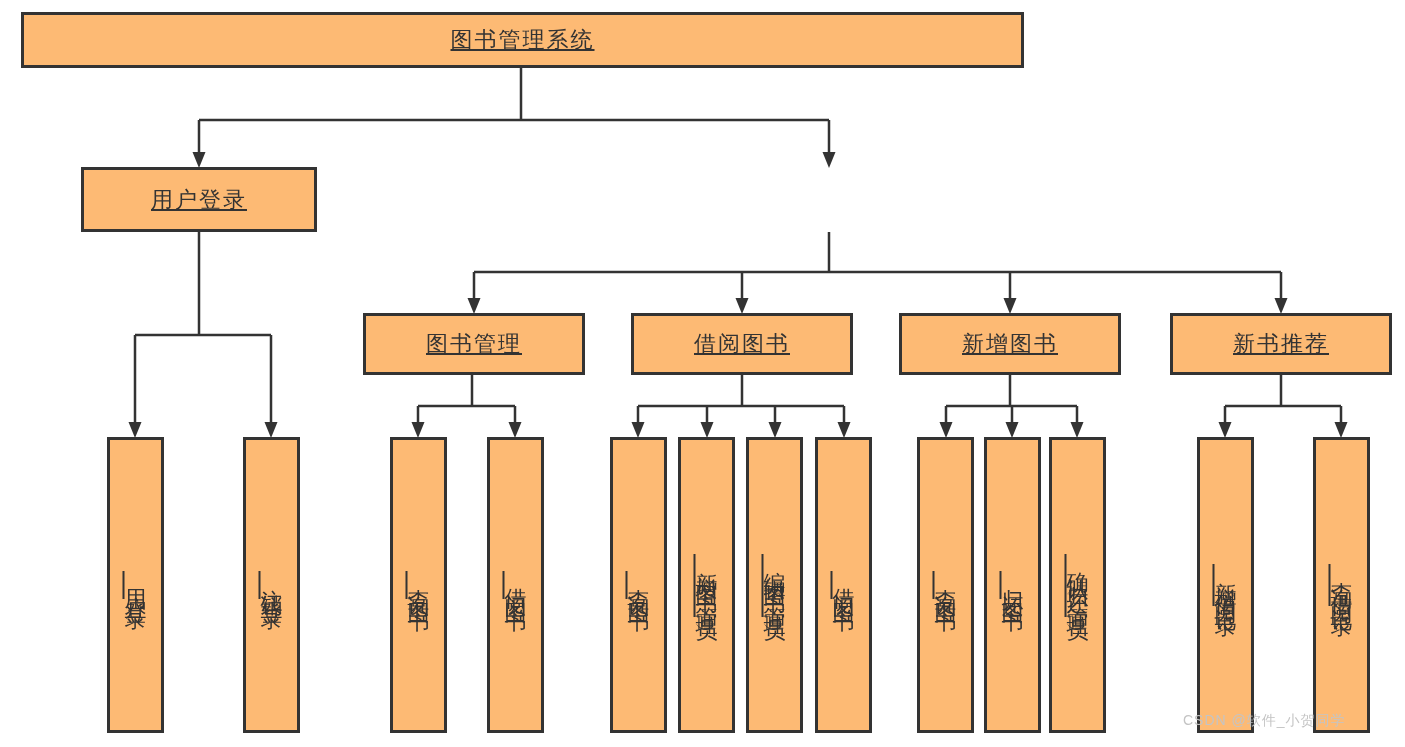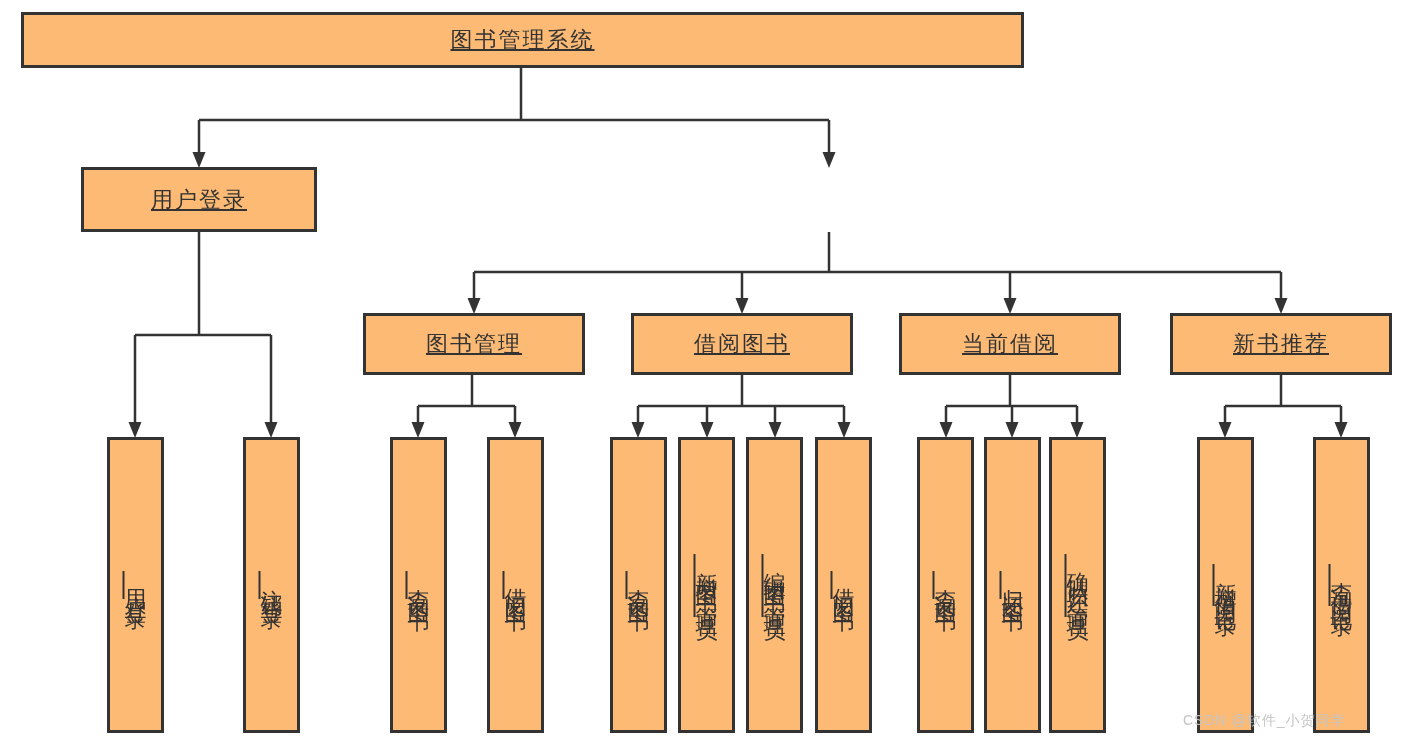--- a/index.html
+++ b/index.html
@@ -128,21 +128,21 @@
     <span class="hlabel">用户登录</span>
   </div>
 
   <div class="box lvl3" style="left:363px">
     <span class="hlabel">图书管理</span>
   </div>
   <div class="box lvl3" style="left:631px">
     <span class="hlabel">借阅图书</span>
   </div>
   <div class="box lvl3" style="left:899px">
-    <span class="hlabel">当前借阅</span>
+    <span class="hlabel">新增图书</span>
   </div>
   <div class="box lvl3" style="left:1170px">
     <span class="hlabel">新书推荐</span>
   </div>
 
   <div class="box leaf" style="left:107px">
     <span class="vtext">用户登录</span>
   </div>
   <div class="box leaf" style="left:243px">
     <span class="vtext">注销登录</span>

